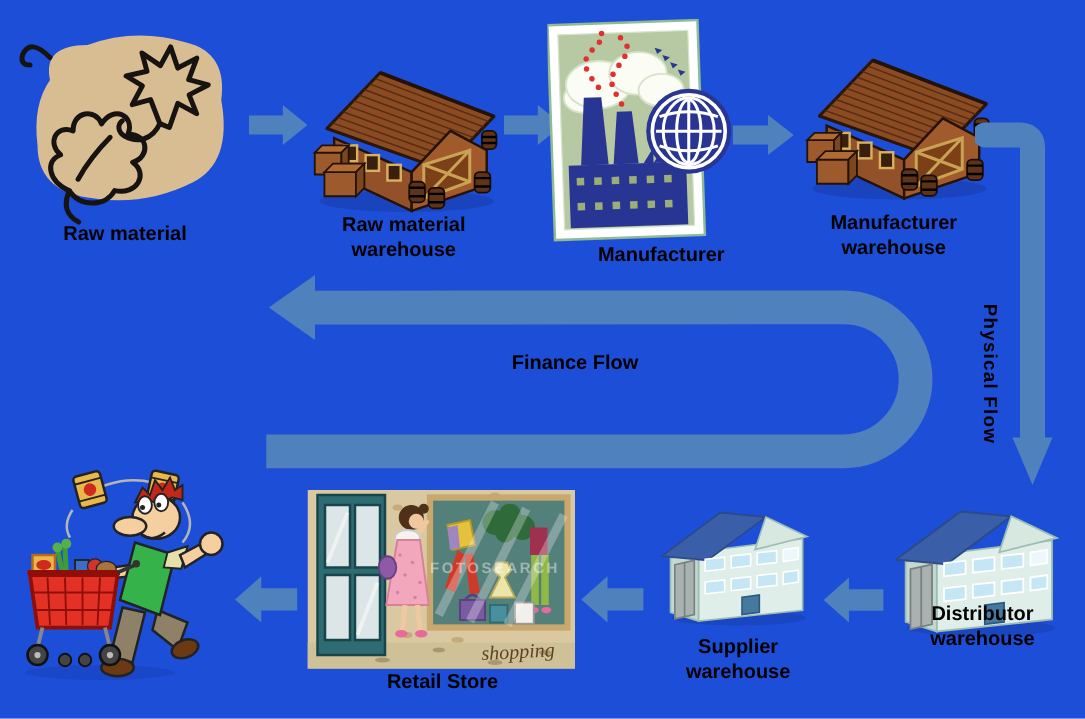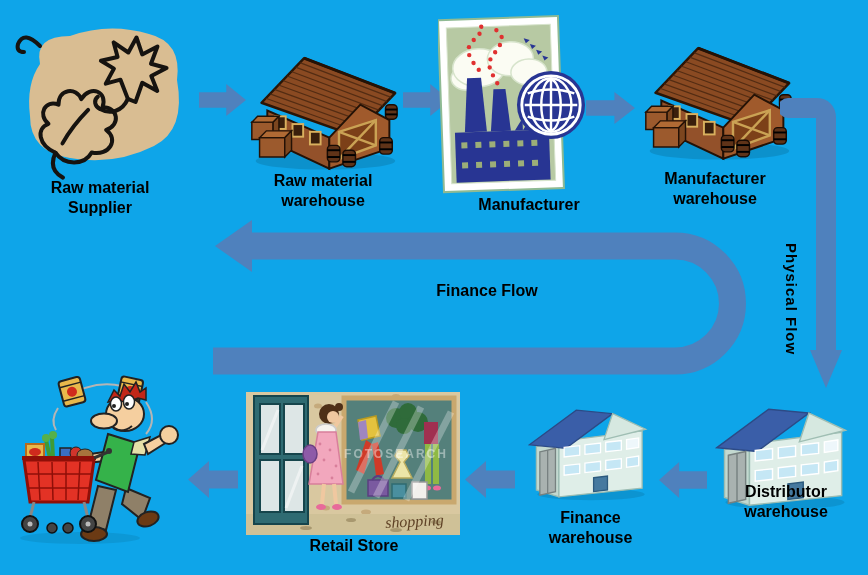--- a/index.html
+++ b/index.html
@@ -1,21 +1,21 @@
 <!DOCTYPE html>
 <html style="--arrow-blue: #4f81bd; --barn-roof: #8a4a22; --barn-wall: #93512a; --roof-blue: #3a5ea8; --card-green: #b7c9a3; --factory-navy: #283593; --supplier-tan: #d9bd92; --cart-red: #e33225; --shirt-green: #35b24a;"><head>
 <meta charset="utf-8">
 <style>
   :root{
     --arrow-blue:#4f81bd; --barn-roof:#8a4a22; --barn-wall:#93512a; --roof-blue:#3a5ea8;
     --card-green:#b7c9a3; --factory-navy:#283593; --supplier-tan:#d9bd92;
     --cart-red:#e33225; --shirt-green:#35b24a;
   }
   html,body{margin:0;padding:0;background:#fff;}
-  .canvas{position:relative;width:868px;height:575px;background:#0ea5e9;overflow:hidden;
+  .canvas{position:relative;width:868px;height:575px;background:#1d4ed8;overflow:hidden;
           font-family:"Liberation Sans",sans-serif;}
   .abs{position:absolute;}
   .lbl{position:absolute;text-align:center;font:bold 16px/20px "Liberation Sans",sans-serif;color:#000;}
   .vlabel{position:absolute;writing-mode:vertical-rl;text-align:center;
           font:bold 15px/22px "Liberation Sans",sans-serif;color:#000;letter-spacing:1px;}
   .blockarrow{position:absolute;background:var(--arrow-blue);}
   .arr-right{clip-path:polygon(0% 26%,58% 26%,58% 0%,100% 50%,58% 100%,58% 74%,0% 74%);}
   .arr-left{clip-path:polygon(100% 26%,42% 26%,42% 0%,0% 50%,42% 100%,42% 74%,100% 74%);}
   .s-arrow{stroke:var(--arrow-blue);fill:none;}
   .f-arrow{fill:var(--arrow-blue);}
@@ -125,21 +125,20 @@
         <path d="M36,70 C42,56 50,44 58,34"></path>
       </g>
       <g transform="translate(86,6) rotate(8)">
         <path d="M40,70 L30,52 L16,58 L22,42 L8,36 L24,30 L18,16 L34,24 L40,8 L48,24 L62,14 L58,32 L74,34 L60,44 L68,58 L52,52 L48,72 Z"></path>
         <path d="M40,70 C36,84 24,88 14,84 C8,82 6,76 10,72"></path>
       </g>
     </g>
   </svg>
   <div class="lbl" style="left:10px;top:178px;width:180px">
     <div>Raw material</div>
-      <div>Supplier</div>
   </div>
 
   <div class="blockarrow arr-right" style="left:199px;top:84px;width:47px;height:32px"></div>
 
   <svg class="abs" style="left:246px;top:50px" width="155" height="122">
       <use href="#sym-barn"></use>
     </svg>
   <div class="lbl" style="left:244px;top:171px;width:158px">
     <div>Raw material</div>
       <div>warehouse</div>
@@ -220,21 +219,21 @@
   <svg class="abs" style="left:780px;top:94px" width="85" height="305" viewBox="0 0 85 305">
     <path class="s-arrow" d="M8,14 H36 Q46,14 46,24 V258" stroke-width="20" stroke-linecap="round" fill="none"></path>
     <polygon class="f-arrow" points="30,256 62,256 46,294"></polygon>
   </svg>
   <div class="vlabel" style="left:780px;top:224px;height:150px">Physical Flow</div>
 
   <svg class="abs" style="left:200px;top:215px" width="560" height="165" viewBox="0 0 560 165">
     <path class="s-arrow" d="M13,146 H475 A57.5,57.5 0 0 0 475,31 H52" stroke-width="27" fill="none"></path>
     <polygon class="f-arrow" points="52,5 52,57 15,31"></polygon>
   </svg>
-  <div class="lbl" style="left:387px;top:281px;width:200px">Finance Flow</div>
+  <div class="lbl" style="left:360px;top:281px;width:200px">Finance Flow</div>
 
   <svg class="abs" style="left:10px;top:368px" width="185" height="180" viewBox="0 0 185 180">
     <ellipse cx="70" cy="170" rx="60" ry="6" fill="#000" opacity="0.08"></ellipse>
     <g fill="none" stroke="#b5b5b5" stroke-width="2">
       <path d="M55,30 Q92,6 128,24"></path>
         <path d="M136,34 Q148,52 136,66"></path>
         <path d="M48,40 Q40,52 46,62"></path>
     </g>
     <g transform="translate(48,14) rotate(-15)">
       <rect width="22" height="26" rx="3" fill="#e8b84b" stroke="#222" stroke-width="2"></rect>
@@ -383,21 +382,21 @@
   <div class="lbl" style="left:265px;top:536px;width:178px">
     <div>Retail Store</div>
   </div>
 
   <div class="blockarrow arr-left" style="left:465px;top:461px;width:50px;height:37px"></div>
 
   <svg class="abs" style="left:526px;top:388px" width="130" height="118">
       <use href="#sym-building"></use>
     </svg>
   <div class="lbl" style="left:513px;top:508px;width:155px">
-    <div>Finance</div>
+    <div>Supplier</div>
       <div>warehouse</div>
   </div>
 
   <div class="blockarrow arr-left" style="left:659px;top:462px;width:48px;height:36px"></div>
 
   <svg class="abs" style="left:712px;top:390px" width="146" height="120">
       <use href="#sym-building"></use>
     </svg>
   <div class="lbl" style="left:711px;top:482px;width:150px">
     <div>Distributor</div>

